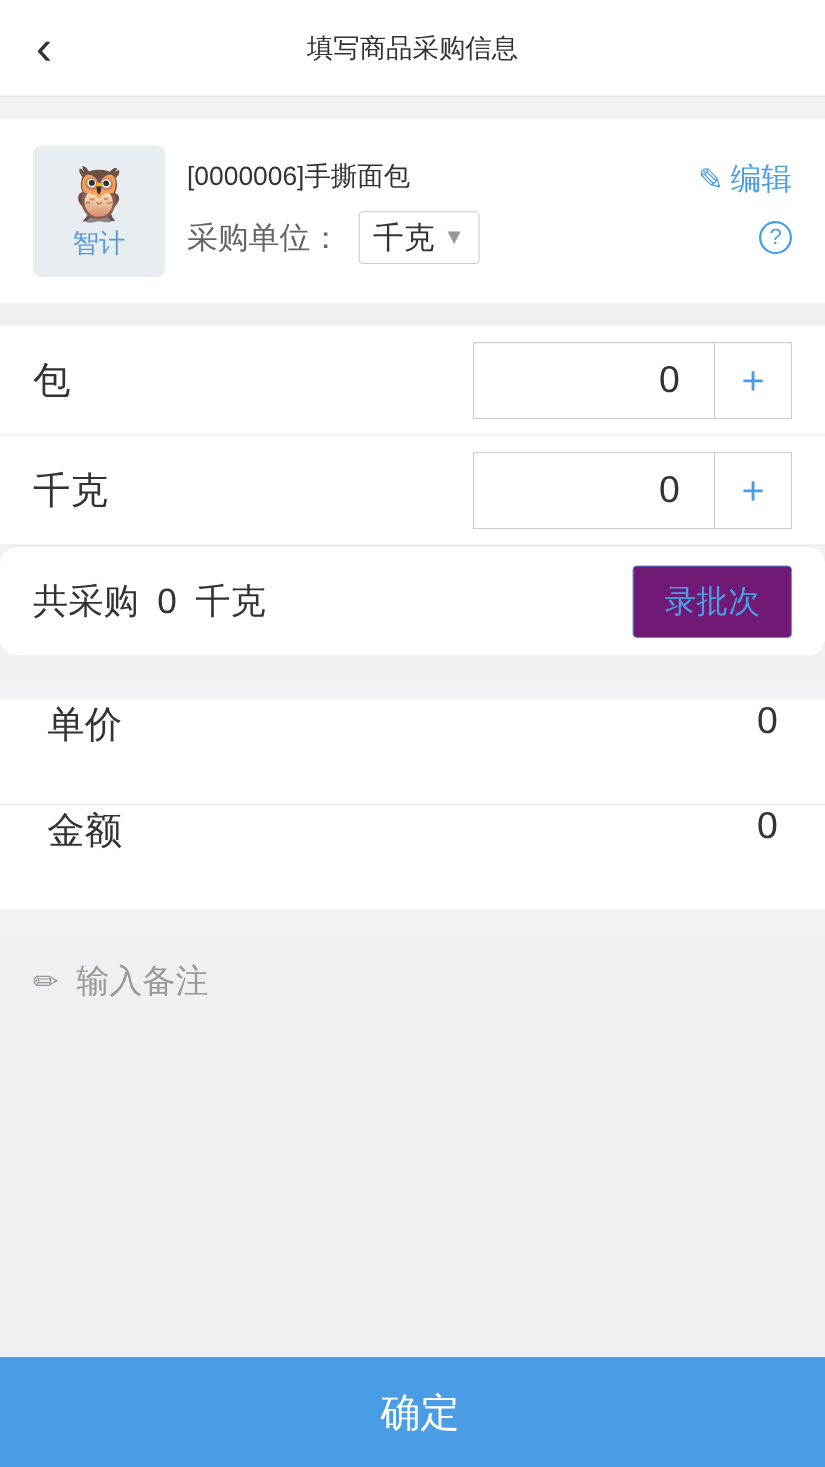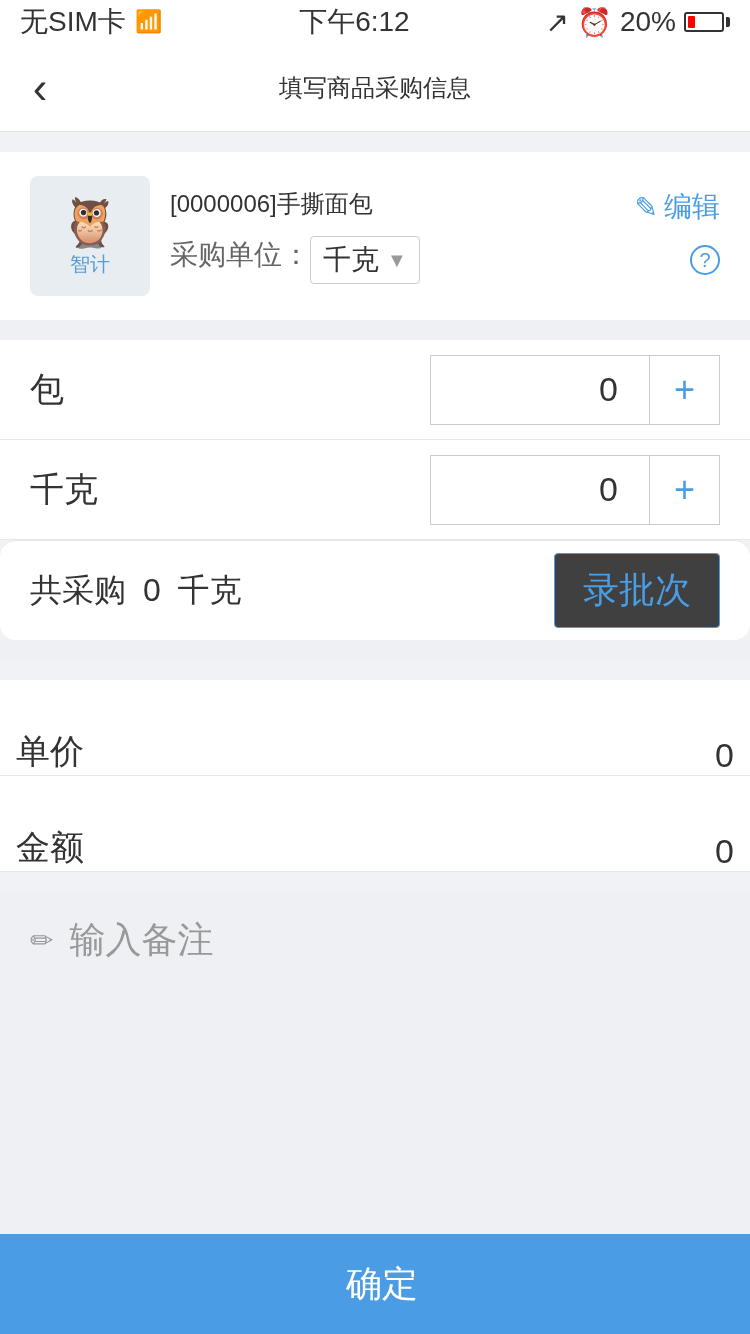--- a/index.html
+++ b/index.html
@@ -106,20 +106,22 @@
     .product-info {
       flex: 1;
     }
     .product-name {
       font-size: 24px;
       color: #333;
       margin-bottom: 16px;
     }
     .product-meta {
       display: flex;
+      align-items: center;
+      gap: 16px;
     }
     .unit-label { font-size: 28px; color: #666; }
     .unit-select {
       display: flex;
       align-items: center;
       border: 1px solid #ccc;
       border-radius: 4px;
       padding: 4px 12px;
       font-size: 28px;
       color: #333;
@@ -217,35 +219,35 @@
     }
     .summary-text {
       font-size: 32px;
       color: #333;
     }
     .record-btn {
       margin-left: auto;
       border: 1px solid #4a9de4;
       border-radius: 4px;
       padding: 12px 28px;
-      font-size: 36px;
+      font-size: 29px;
       color: #4a9de4;
-      background: #404040;
+      background: #701a75;
       cursor: pointer;
     }
 
     
     .price-section {
       background: #fff;
       margin-top: 20px;
     }
     .price-row {
       display: flex;
-      align-items: flex-end;
-      padding: 0 16px;
+      align-items: flex-start;
+      padding: 0 43px;
       height: 96px;
       border-bottom: 1px solid #e8e8e8;
     }
     .price-row-label {
       font-size: 34px;
       color: #333;
     }
     .price-row-value {
       margin-left: auto;
       font-size: 34px;
@@ -256,21 +258,21 @@
     .remark-section {
       background: #eef0f3;
       margin-top: 20px;
       padding: 24px 30px;
       display: flex;
       align-items: center;
       gap: 16px;
       min-height: 80px;
     }
     .remark-icon { font-size: 28px; color: #999; }
-    .remark-text { font-size: 36px; color: #999; }
+    .remark-text { font-size: 30px; color: #999; }
 
     
     .content-spacer {
       background: #eef0f3;
       flex: 1;
       min-height: 200px;
     }
 
     
     .confirm-bar {
@@ -294,51 +296,33 @@
 
     .page-content {
       padding-bottom: 100px;
     }
   </style>
 </head>
 <body>
 
 <div class="page-content">
 
-  <div class="status-bar">
-    <div class="status-left">
-      <span>无SIM卡</span>
-      <span class="wifi-icon">📶</span>
-    </div>
-    <div>下午6:12</div>
-    <div class="status-right">
-      <span>↗</span>
-      <span>⏰</span>
-      <span>20%</span>
-      <div class="battery-box">
-        <div class="battery-body">
-          <div class="battery-fill"></div>
-        </div>
-        <div class="battery-tip"></div>
-      </div>
-    </div>
-  </div>
 
   <div class="nav-bar">
     <div class="nav-back">
       <span style="font-size:44px; font-weight:300;">‹</span>
     </div>
     <div class="nav-title">填写商品采购信息</div>
   </div>
 
   <div class="product-card">
     <div class="product-image">
       <div class="product-image-inner">
         <span class="owl-icon">🦉</span>
-        <span style="font-size:20px; color:#5b9bd5;">智计</span>
+        <span style="font-size:24px; color:#5b9bd5;">智计</span>
       </div>
     </div>
     <div class="product-info">
       <div class="product-top-row">
         <div class="product-name">
           <span>[0000006]</span><span>手撕面包</span>
         </div>
         <div class="edit-btn">
           <span>✎</span>
           <span>编辑</span>

